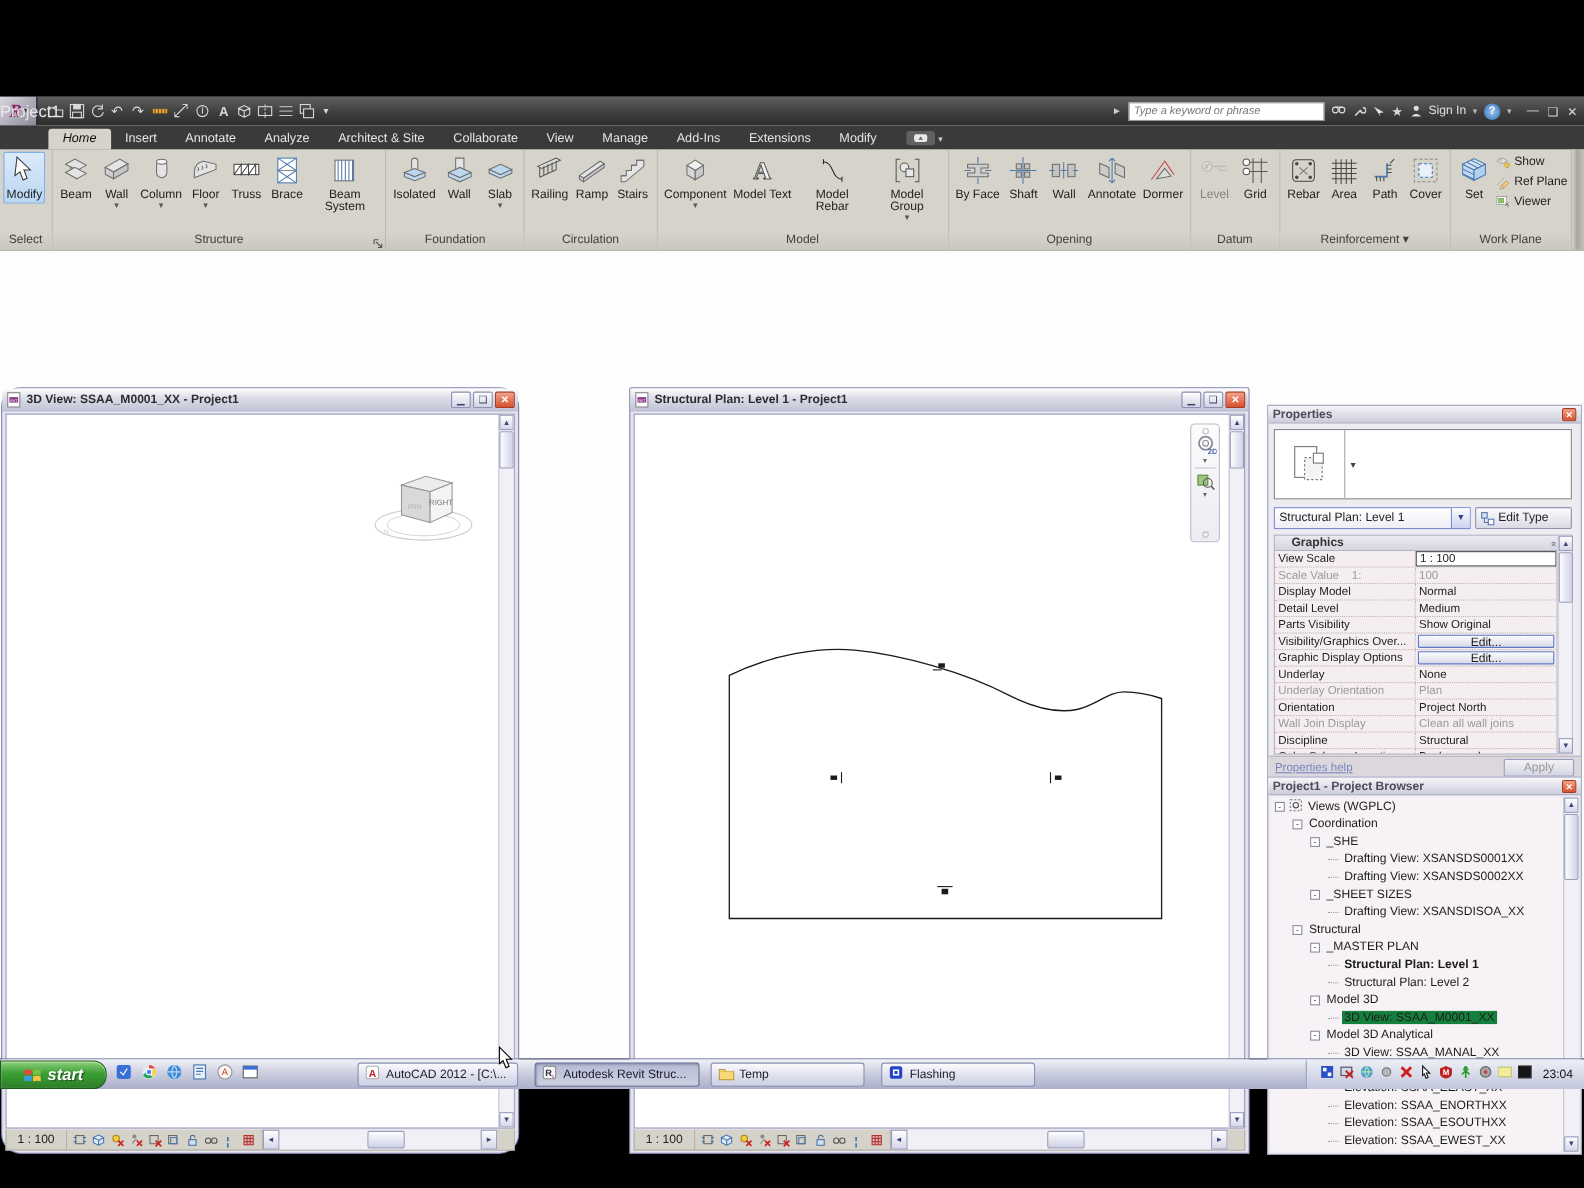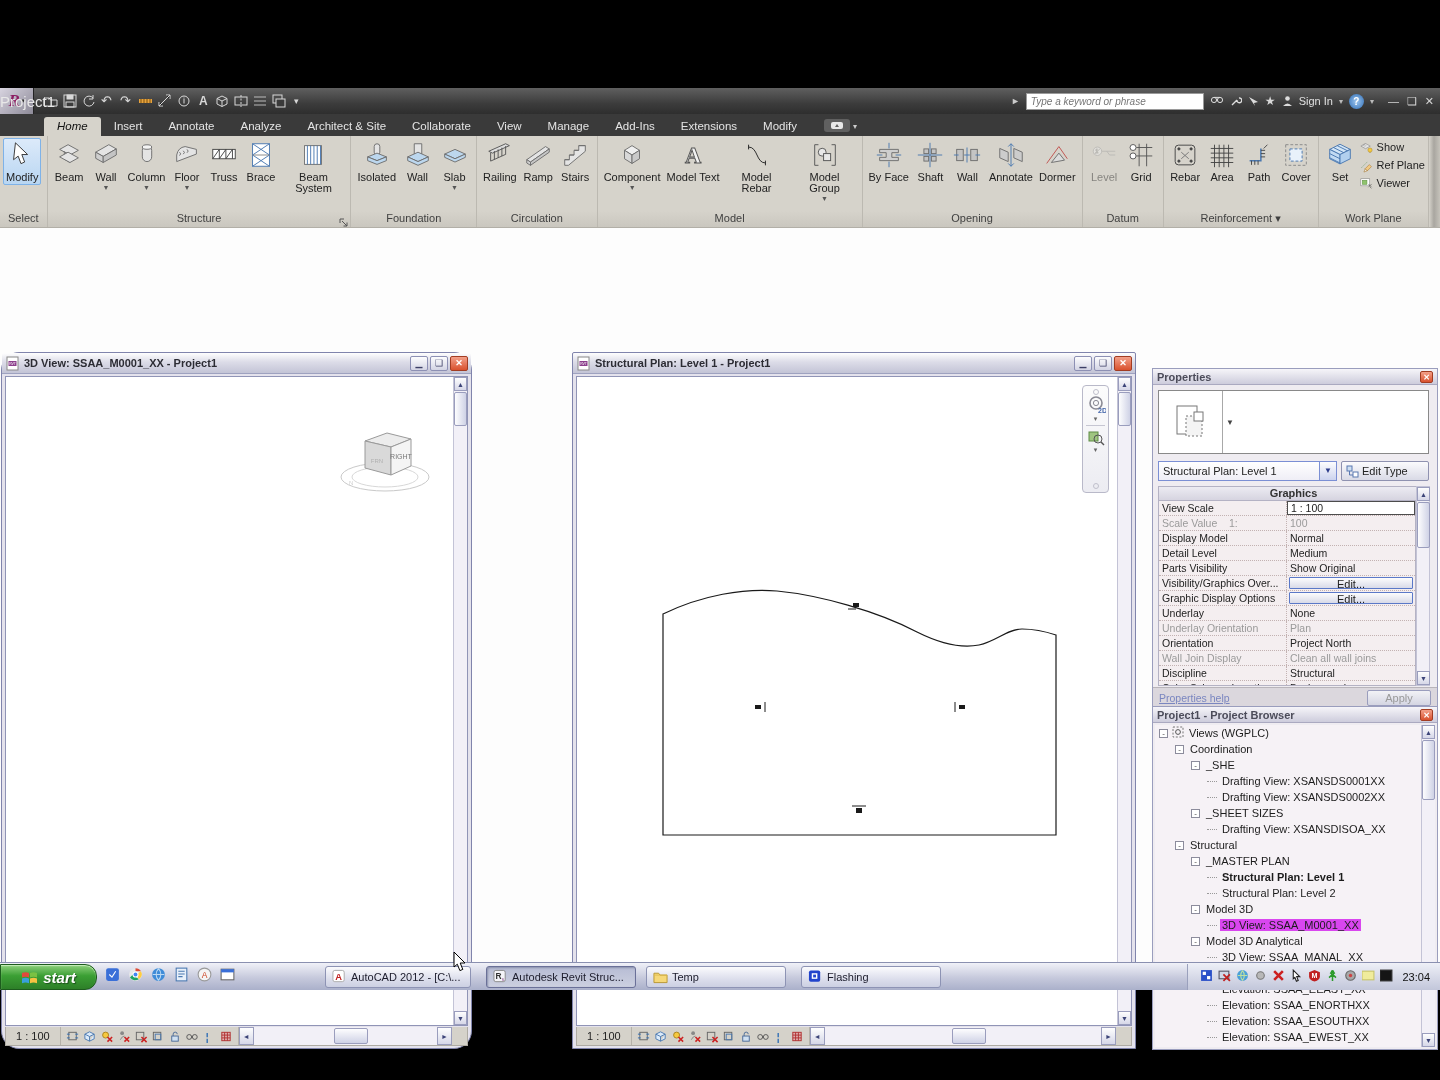--- a/index.html
+++ b/index.html
@@ -115,21 +115,21 @@
   #typebox .ttext{flex:1;padding:14px 0 0 10px;font-size:11px;color:#222;line-height:14px;}
   #typebox .tdrop{width:14px;display:flex;align-items:center;justify-content:center;font-size:8px;color:#444;}
   #selrow{position:absolute;left:5px;right:8px;top:92px;height:20px;display:flex;gap:4px;}
   #selcombo{flex:1;display:flex;border:1px solid #7b8fd4;background:linear-gradient(#fff,#efeef6);}
   #selcombo .seltxt{flex:1;font-size:11px;padding:3px 4px;color:#222;white-space:nowrap;overflow:hidden;}
   #selcombo .selv{width:17px;background:linear-gradient(#fdfdfe,#ccd3ee);border-left:1px solid #7b8fd4;
     font-size:8px;color:#2c3c8c;text-align:center;line-height:18px;}
   #edittype{width:88px;display:flex;align-items:center;gap:3px;border:1px solid #8f92b0;border-radius:2px;
     background:linear-gradient(#fbfbfd,#d9dae6);font-size:11px;color:#222;padding:0 4px;}
   #gheader{position:absolute;left:5px;right:8px;top:117px;height:15px;
-    background:linear-gradient(#ecebf2,#d6d4e0);border:1px solid #b4b2c4;display:flex;align-items:center;padding:0 15px;flex-direction:column;}
+    background:linear-gradient(#ecebf2,#d6d4e0);border:1px solid #b4b2c4;display:flex;padding:0 15px;}
   #gheader .gtxt{flex:1;font-size:11px;font-weight:bold;color:#333;}
   #gheader .gchev{font-size:9px;color:#555;transform:rotate(90deg);letter-spacing:-2px;}
   #prows{position:absolute;left:5px;right:21px;top:132px;bottom:22px;background:#f4eef0;
     border:1px solid #b4b2c4;border-top:none;overflow:hidden;}
   .prow{display:flex;height:15px;border-bottom:1px dotted #c3b2b2;}
   .prow .pl{width:128px;font-size:10.5px;color:#222;padding:1px 3px 0;white-space:pre;overflow:hidden;border-right:1px dotted #c3b2b2;}
   .prow .pv{flex:1;font-size:10.5px;color:#222;padding:1px 3px 0;white-space:nowrap;overflow:hidden;position:relative;}
   .prow.dim .pl,.prow.dim .pv{color:#9a9a9a;}
   .prow .pv.sel{border:1px solid #4c4c4c;background:#fff;padding-top:0;}
   .pbtn{position:absolute;left:2px;right:2px;top:1px;bottom:1px;border:1px solid #5a78c8;border-radius:1px;
@@ -142,21 +142,21 @@
     background:linear-gradient(#f2f2f6,#d4d5e2);font-size:11px;color:#999;text-align:center;line-height:15px;}
 
   
   #btree{position:absolute;left:2px;right:16px;top:18px;bottom:2px;background:#f6f2f6;overflow:hidden;}
   .trow{display:flex;align-items:center;height:16px;font-size:11px;color:#1c1c1c;white-space:nowrap;}
   .trow .texp{width:9px;height:9px;border:1px solid #8c8c9c;background:#fff;font-size:8px;line-height:7px;
     text-align:center;color:#444;margin-right:4px;flex:none;}
   .trow .tdash{width:10px;border-top:1px dotted #999;margin-right:3px;flex:none;}
   .trow .tlabel{padding:0 2px;}
   .trow.bold .tlabel{font-weight:bold;}
-  .trow.selected .tlabel{background:#d946ef;}
+  .trow.selected .tlabel{background:#15803d;}
   #bvscroll{position:absolute;right:2px;top:18px;bottom:2px;width:14px;background:#f2f0f7;border-left:1px solid #c3c3d6;}
 
   
   #taskbar{position:absolute;left:0;top:962px;width:1440px;height:28px;
     background:linear-gradient(#f0f1f8,#c6c9dc 55%,#aab0ca);border-top:1px solid #8a90b0;}
   #startbtn{position:absolute;left:0;top:1px;width:97px;height:26px;border-radius:0 12px 12px 0;
     background:linear-gradient(#8ed07c,#3b9f34 45%,#2d7f28);border:1px solid #1d5c1d;
     display:flex;align-items:center;justify-content:center;gap:5px;box-shadow:inset 0 1px 1px #c8eebc;}
   #startbtn .stxt{color:#fff;font-size:15px;font-weight:bold;font-style:italic;text-shadow:1px 1px 1px #1e4f1c;}
   #quicklaunch{position:absolute;left:104px;top:3px;display:flex;gap:6px;align-items:center;}

